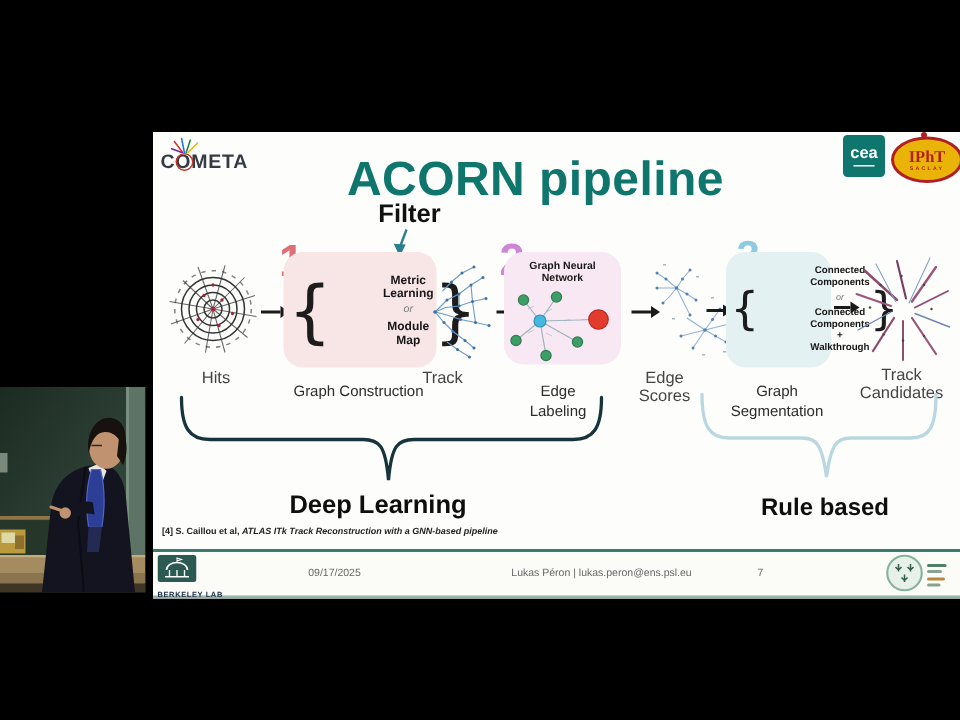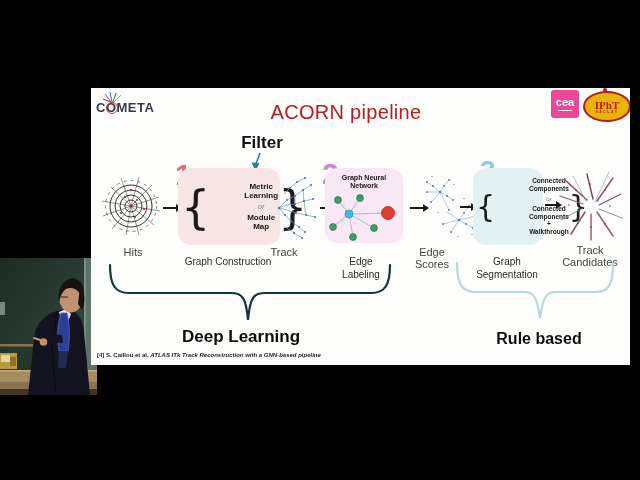--- a/index.html
+++ b/index.html
@@ -2,37 +2,37 @@
 <html><head>
 <meta charset="utf-8">
 <style>
   html,body{margin:0;padding:0;}
   body{width:640px;height:480px;background:#000;position:relative;overflow:hidden;
        font-family:"Liberation Sans", sans-serif;}
   .frame{position:absolute;inset:0;background:#000;}
   
   .webcam{position:absolute;left:0;top:258px;width:97px;height:137px;overflow:hidden;background:#1c2b22;}
   
-  .slide{position:absolute;left:91px;top:88px;width:539px;height:277px;background:#fdfdfb;overflow:hidden;}
+  .slide{position:absolute;left:102px;top:88px;width:539px;height:311px;background:#fdfdfb;overflow:hidden;}
   .abs{position:absolute;}
   
   .cometa{left:5px;top:3px;width:70px;height:28px;}
   .cometa-text{position:absolute;left:0;top:9px;font-size:13px;font-weight:700;color:#343a46;letter-spacing:.5px;}
   .cometa-ring{position:absolute;left:10px;top:11px;width:10px;height:10px;border:1.5px solid #c0392b;border-radius:50%;}
-  .cea{left:460px;top:2px;width:28px;height:28px;background:#ec4899;border-radius:3px;color:#fff;
+  .cea{left:460px;top:2px;width:28px;height:28px;background:#0f766e;border-radius:3px;color:#fff;
        display:flex;flex-direction:column;align-items:center;justify-content:center;}
   .cea span{font-size:11px;font-weight:700;line-height:11px;}
   .cea i{display:block;width:14px;height:1px;background:#fff;margin-top:2px;}
   .ipht{left:492px;top:3px;width:44px;height:27px;background:#eab308;border:2.5px solid #b01f24;border-radius:50%;
         display:flex;flex-direction:column;align-items:center;justify-content:center;}
   .ipht-name{font-family:"Liberation Serif", serif;font-size:11px;font-weight:700;color:#b01f24;line-height:10px;}
   .ipht-sub{font-size:3.5px;font-weight:700;color:#b01f24;letter-spacing:1.5px;}
   .ipht-pin{position:absolute;left:512px;top:0px;width:4px;height:4px;border-radius:50%;background:#b01f24;}
   
-  .title{left:110px;top:13px;width:290px;text-align:center;font-size:20px;font-weight:400;color:#b91c1c;letter-spacing:.3px;}
+  .title{left:110px;top:13px;width:290px;text-align:center;font-size:32px;font-weight:700;color:#0f766e;letter-spacing:.3px;}
   .filter{left:131px;top:45px;width:80px;text-align:center;font-size:17px;font-weight:700;color:#111;}
   
   .stagebox{border-radius:13px;display:flex;align-items:center;justify-content:space-between;padding:0 3px;box-sizing:border-box;}
   .box1{left:87px;top:80px;width:102px;height:77px;background:#f8e6e6;}
   .box3{left:382px;top:80px;width:70px;height:77px;background:#e4f1f3;}
   .box2{left:234px;top:80px;width:78px;height:75px;background:#f7e8f4;border-radius:13px;}
   .brace{font-family:"DejaVu Sans", sans-serif;color:#1c1c1c;line-height:1;}
   .brace.big{font-size:46px;}
   .brace.small{font-size:30px;}
   .optcol{flex:1;display:flex;flex-direction:column;align-items:center;justify-content:center;gap:3px;text-align:center;margin-left:34px;}

